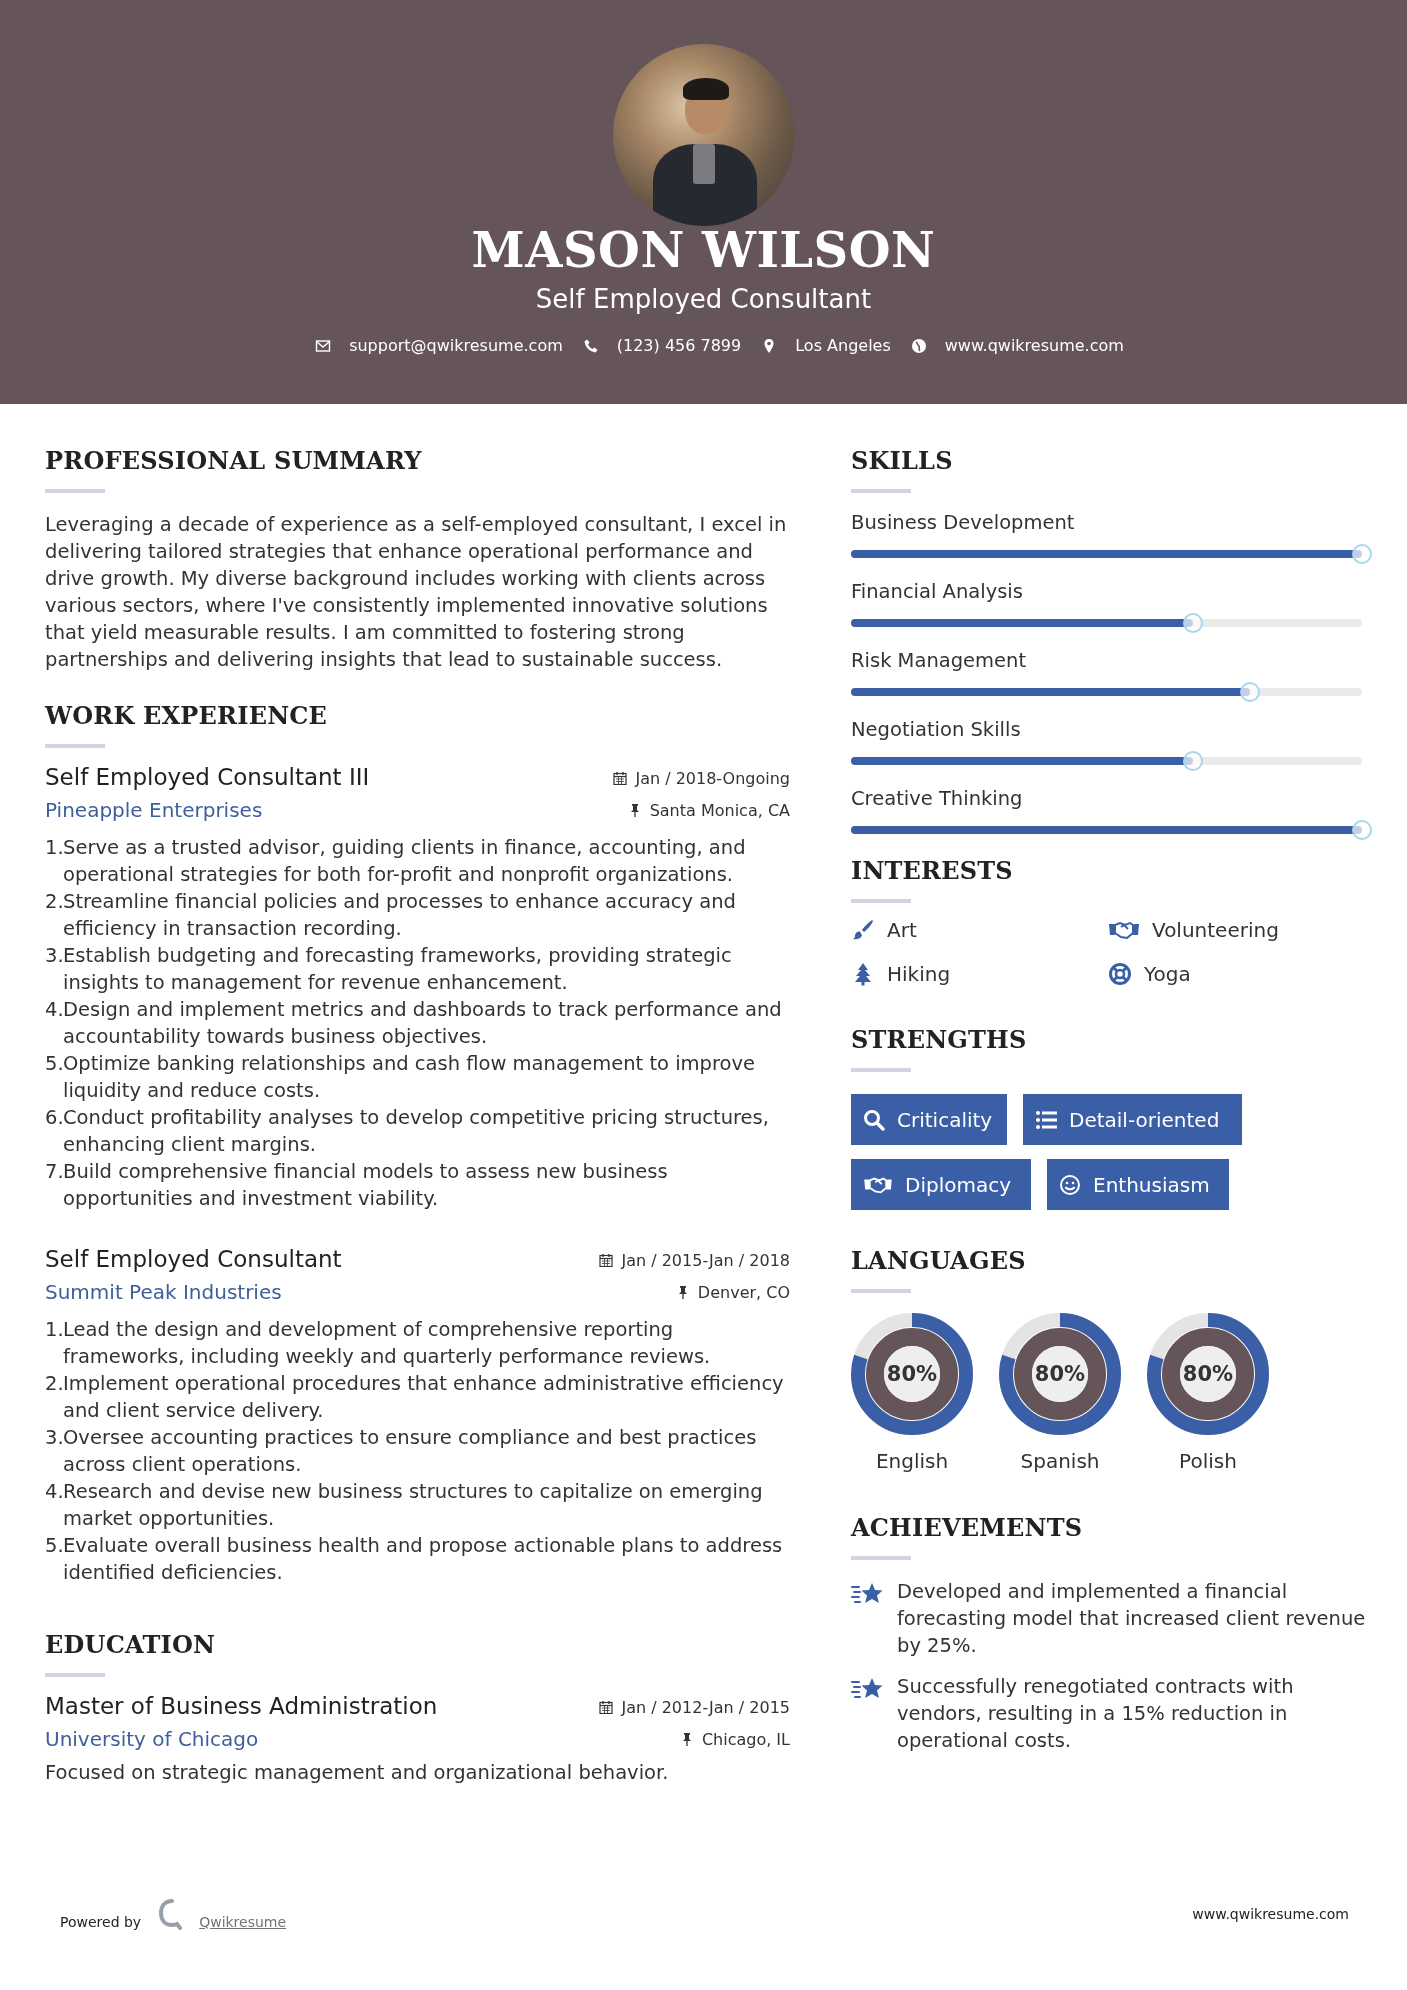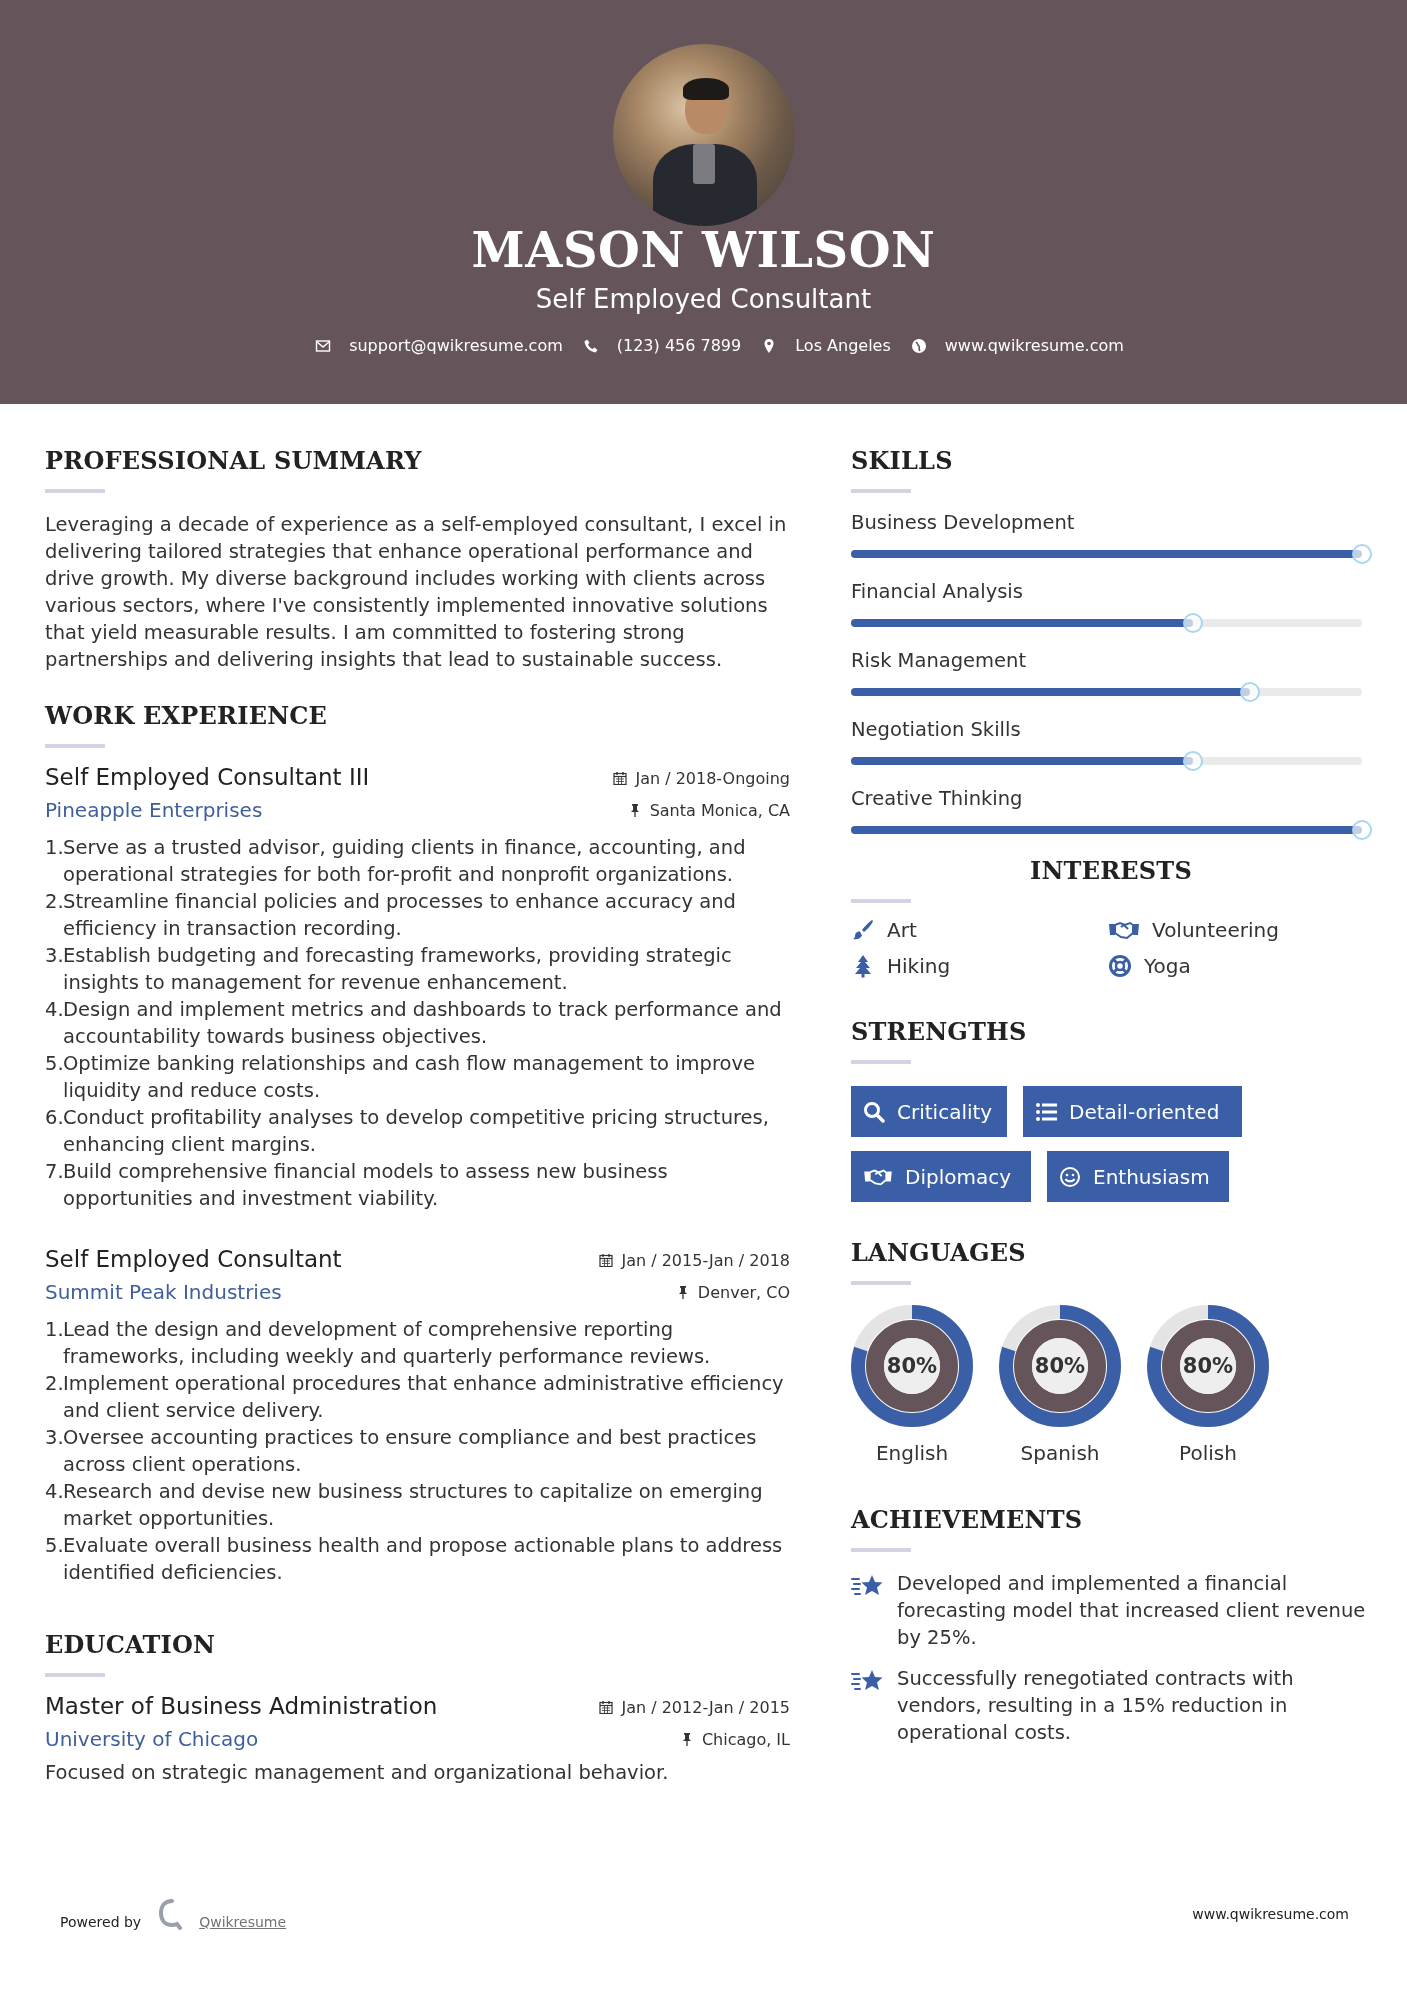--- a/index.html
+++ b/index.html
@@ -42,21 +42,21 @@
   .job-list li { position: relative; padding-left: 18px; }
   .job-list li .num { position: absolute; left: 0; top: 0; }
 
   
   .skill-label { font-size: 19.5px; color: #333; }
   .skill-track { position: relative; width: 511px; height: 8px; border-radius: 4px; background: #eaeaea; margin-top: 16px; margin-bottom: 22px; }
   .skill-fill { position: absolute; left: 0; top: 0; height: 8px; border-radius: 4px; background: #3a5fa6; }
   .skill-knob { position: absolute; top: -6px; width: 20px; height: 20px; border-radius: 50%; border: 2px solid #a7d6ef; background: rgba(255,255,255,0.7); margin-left: -10px; }
 
   
-  .interests { display: grid; grid-template-columns: 257px 257px; row-gap: 6px; font-size: 20px; color: #333; }
+  .interests { display: grid; grid-template-columns: 257px 257px; row-gap: 14px; font-size: 20px; color: #333; }
   .interest { display: flex; align-items: center; height: 30px; }
   .interest svg { width: 24px; height: 24px; margin-right: 12px; }
 
   
   .strengths { display: flex; flex-wrap: wrap; gap: 14px 16px; width: 520px; }
   .strength { display: flex; align-items: center; height: 51px; padding: 0 12px; background: #3a5fa6; color: #ffffff; font-size: 20px; }
   .strength svg { width: 22px; height: 22px; margin-right: 12px; }
 
   
   .langs { display: flex; gap: 26px; margin-top: 20px; }
@@ -277,21 +277,21 @@
       <div>
         <div class="skill-label">Creative Thinking</div>
         <div class="skill-track">
             <div class="skill-fill" style="width: 100%;"></div>
             <div class="skill-knob" style="left: 100%;"></div>
           </div>
       </div>
     </div>
   </section>
 
-  <section style="margin-top:22px;text-align:center;">
+  <section style="margin-top:22px;">
     <div class="sec-title">INTERESTS</div>
     <div class="sec-rule" style="margin-bottom:12px;"></div>
     <div class="interests">
       <div class="interest">
         <svg viewBox="0 0 24 24">
             <path d="M21 2 C18 4 13 9 11 12 L13 14 C16 12 21 6 22 3 Z" fill="#3a5fa6"></path>
             <path d="M9 13.5 C6 13 4 15.5 4 18 C4 19.5 3 20.5 2 21 C6 22 10 20.5 11 17.5 Z" fill="#3a5fa6"></path>
           </svg>
         <span>Art</span>
       </div>

